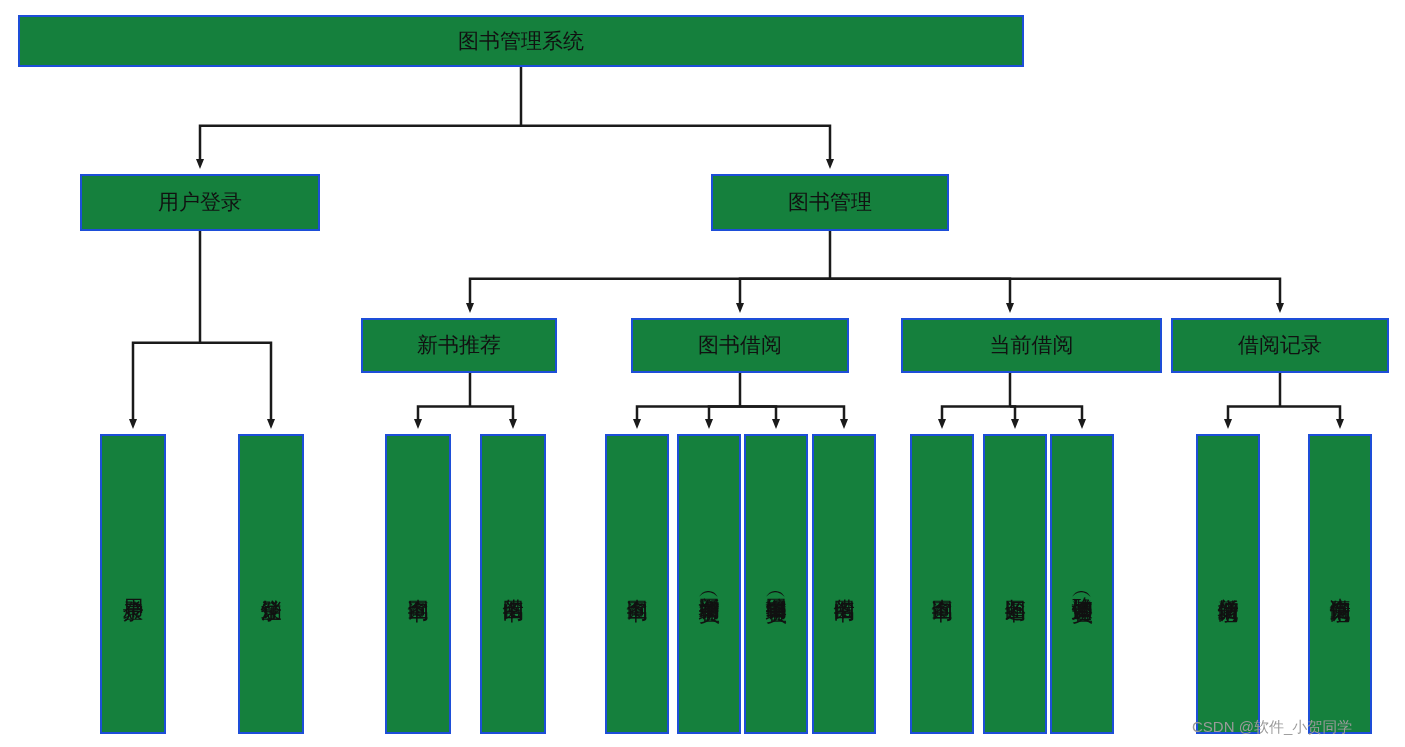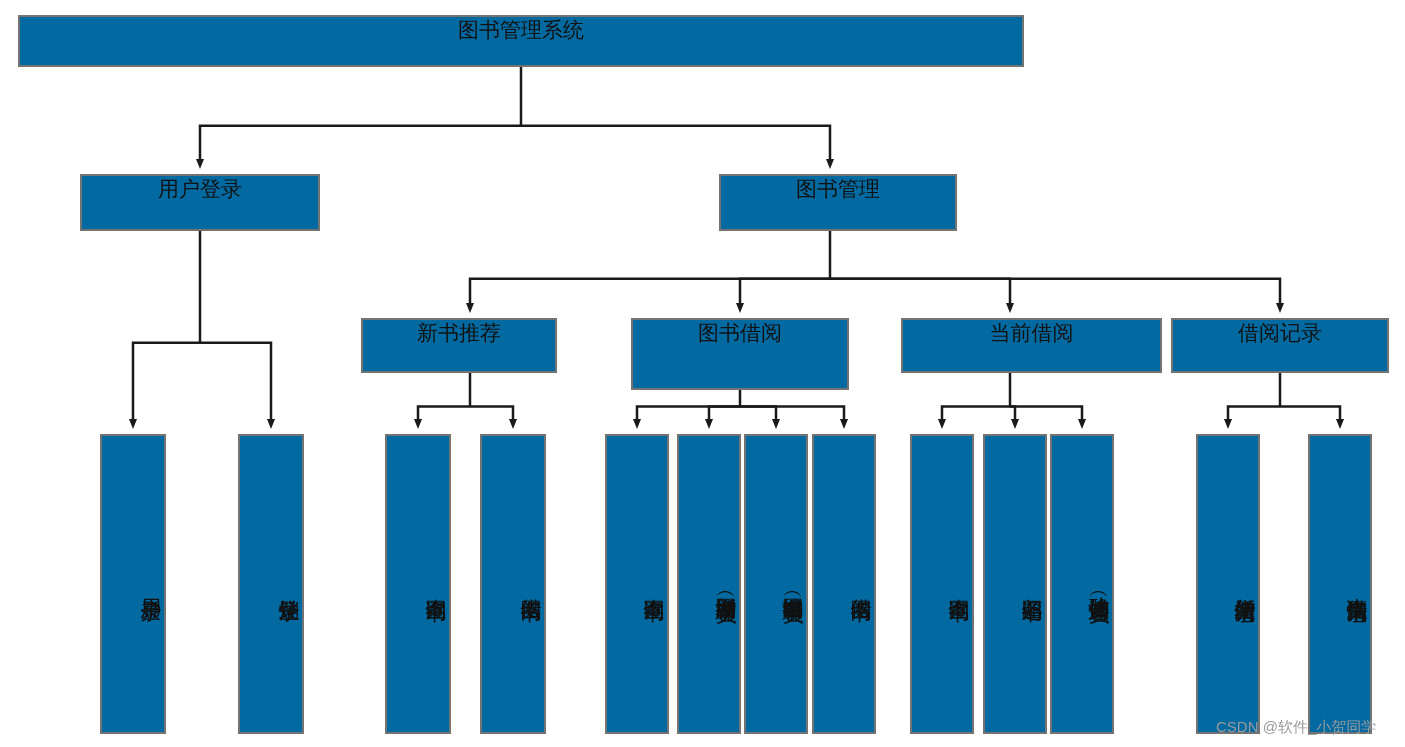--- a/index.html
+++ b/index.html
@@ -22,24 +22,24 @@
     position: absolute;
     left: 0;
     top: 0;
     width: 1405px;
     height: 747px;
     pointer-events: none;
   }
   .node {
     position: absolute;
     box-sizing: border-box;
-    border: 2px solid #737373;
-    background: #0369a1;
+    border: 2px solid #1d4ed8;
+    background: #15803d;
     display: flex;
-    align-items: flex-start;
+    align-items: center;
     justify-content: center;
     text-align: center;
     font-size: 21px;
     line-height: 1.25;
     color: #111111;
   }
   .node.vertical {
     writing-mode: vertical-rl;
     text-orientation: upright;
     letter-spacing: 1px;
@@ -96,27 +96,27 @@
         <path d="M1280,406.55 L1340,406.55 L1340,424" marker-end="url(#arrow)"></path>
       </g>
   </svg>
   <div id="node-layer">
       <div class="node" style="left: 18px; top: 15px; width: 1006px; height: 52px;">
         <span>图书管理系统</span>
       </div>
       <div class="node" style="left: 80px; top: 174px; width: 240px; height: 57px;">
         <span>用户登录</span>
       </div>
-      <div class="node" style="left: 711px; top: 174px; width: 238px; height: 57px; margin-left: 8px;">
+      <div class="node" style="left: 711px; top: 174px; width: 238px; height: 57px;">
         <span>图书管理</span>
       </div>
       <div class="node" style="left: 361px; top: 318px; width: 196px; height: 55px;">
         <span>新书推荐</span>
       </div>
-      <div class="node" style="left: 631px; top: 318px; width: 218px; height: 72px;">
+      <div class="node" style="left: 631px; top: 318px; width: 218px; height: 55px;">
         <span>图书借阅</span>
       </div>
       <div class="node" style="left: 901px; top: 318px; width: 261px; height: 55px;">
         <span>当前借阅</span>
       </div>
       <div class="node" style="left: 1171px; top: 318px; width: 218px; height: 55px;">
         <span>借阅记录</span>
       </div>
       <div class="node vertical" style="left: 100px; top: 434px; width: 66px; height: 300px;">
         <span>用户登录</span>
@@ -151,14 +151,14 @@
       <div class="node vertical" style="left: 1050px; top: 434px; width: 64px; height: 300px;">
         <span>确认归还（管理员）</span>
       </div>
       <div class="node vertical" style="left: 1196px; top: 434px; width: 64px; height: 300px;">
         <span>新增借阅记录</span>
       </div>
       <div class="node vertical" style="left: 1308px; top: 434px; width: 64px; height: 300px;">
         <span>查询借阅记录</span>
       </div>
     </div>
-  <div class="watermark" style="left:1192px; top:718px;margin-left:24px;">CSDN @软件_小贺同学</div>
+  <div class="watermark" style="left:1192px; top:718px;">CSDN @软件_小贺同学</div>
 </div>
 
 </body></html>

